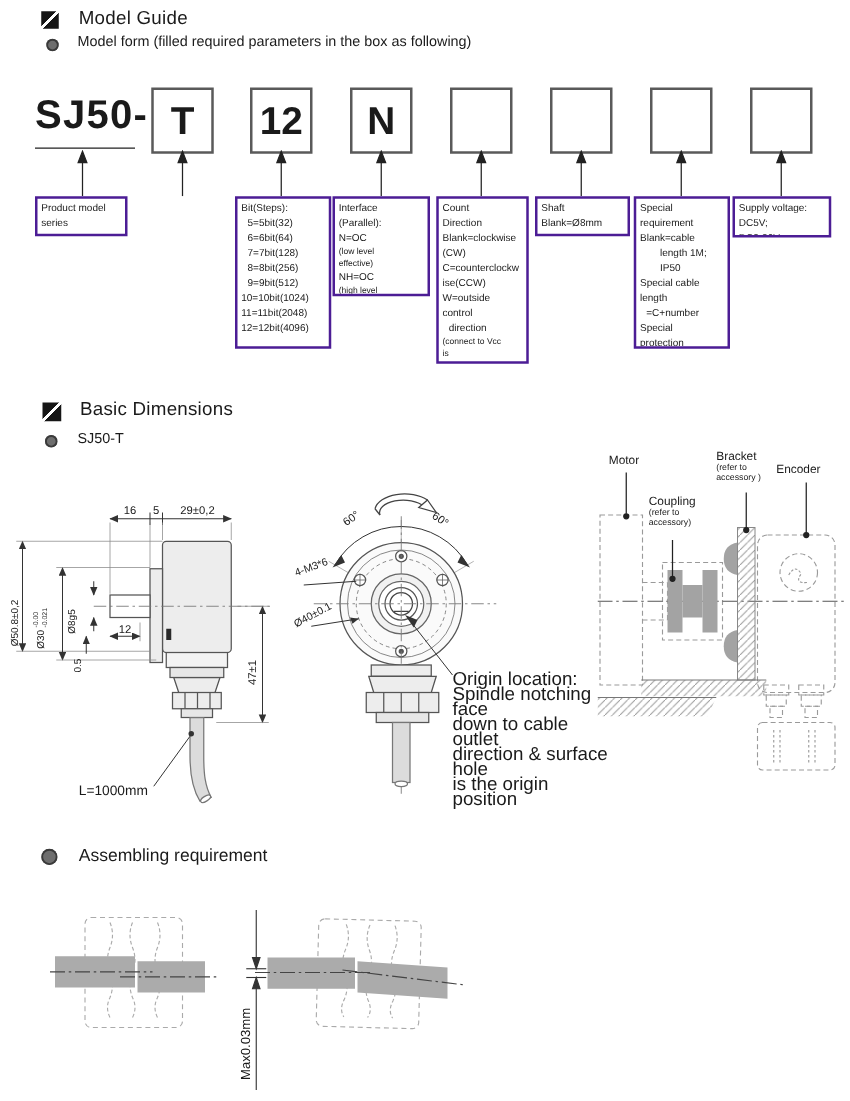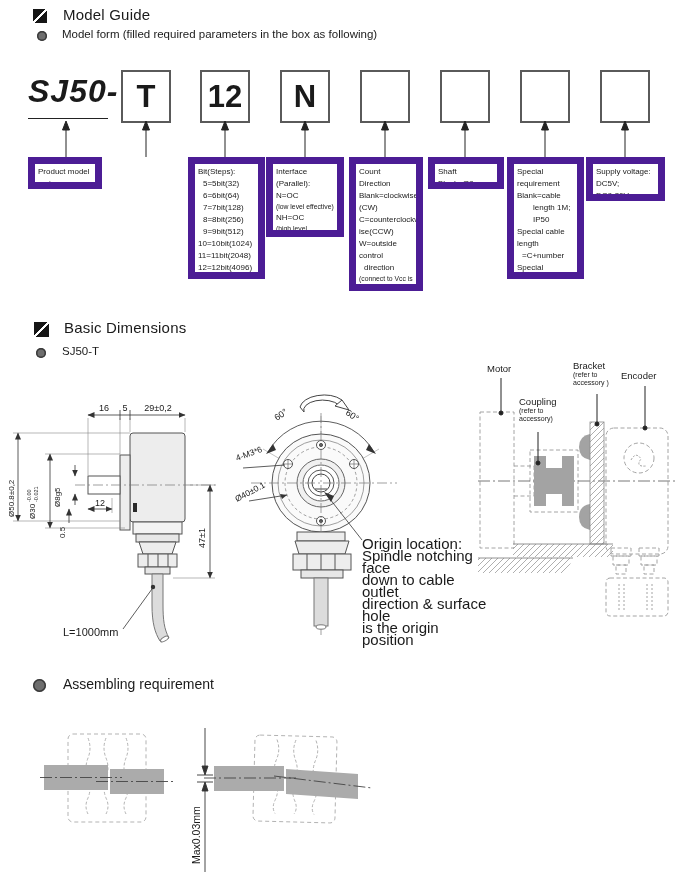--- a/index.html
+++ b/index.html
@@ -5,26 +5,26 @@
   html,body{margin:0;padding:0;background:#fff;}
   .page{position:relative;width:680px;height:881px;background:#fff;overflow:hidden;
         font-family:"Liberation Sans", sans-serif;color:#1a1a1a;border-radius:22px;}
   .abs{position:absolute;}
   
   .sq-bullet{width:14px;height:14px;background:linear-gradient(135deg,#161616 44%,#fff 44%,#fff 54%,#161616 54%);}
   .dot-bullet{border-radius:50%;background:#6e6e6e;box-shadow:inset 0 0 0 1.5px #3a3a3a;}
   .sec-title{font-size:15px;letter-spacing:.2px;}
   .sub-title{font-size:11.5px;text-align:center;}
   
-  .prefix{font-size:32px;font-weight:bold;letter-spacing:1px;font-style:italic;}
+  .prefix{font-size:32px;font-weight:bold;letter-spacing:1px;}
   .prefix-underline{height:0;border-top:1.5px solid #222;}
   .mbox{top:70px;width:50px;height:53px;border:2px solid #5a5a5a;box-sizing:border-box;
         font-size:31px;font-weight:bold;text-align:center;line-height:49px;}
-  .desc-box{border:7px solid #4c1d95;box-sizing:border-box;background:#fff;
-        font-size:8px;line-height:12px;padding:2px 2px 0 3px;overflow:hidden;}
+  .desc-box{border:2px solid #4c1d95;box-sizing:border-box;background:#fff;
+        font-size:8px;line-height:12px;padding:2px 14px 0 3px;overflow:hidden;}
   .desc-box div{margin:0;}
   .desc-box .sm{font-size:6.8px;line-height:9.5px;}
   .desc-box .ctr{text-align:left;}
   .desc-box .ind1{padding-left:5px;}
   .desc-box .ind2{padding-left:16px;}
   
   .dwg-label{font-size:9.5px;line-height:11px;}
   .dwg-sub{font-size:7px;line-height:7.5px;}
   .note{font-size:15px;line-height:12px;}
   svg text{font-family:"Liberation Sans", sans-serif;fill:#1a1a1a;}
@@ -116,21 +116,21 @@
       <div>requirement</div>
       <div>Blank=cable</div>
       <div class="ind2">length 1M;</div>
       <div class="ind2">IP50</div>
       <div>Special cable</div>
       <div>length</div>
       <div class="ind1">=C+number</div>
       <div>Special protection</div>
       <div class="ind1">IP65=D</div>
     </div>
-  <div class="abs desc-box" style="left:586px;top:157px;width:79px;height:44px">
+  <div class="abs desc-box" style="left:586px;top:157px;width:79px;height:33px">
       <div>Supply voltage:</div>
       <div>DC5V;</div>
       <div>DC8-30V</div>
     </div>
 
   <div class="abs sq-bullet" style="left:34px;top:322px;width:15px;height:15px"></div>
   <div class="abs sec-title" style="left:64px;top:319px">Basic Dimensions</div>
   <div class="abs dot-bullet" style="left:36px;top:348px;width:10px;height:10px"></div>
   <div class="abs sub-title" style="left:62px;top:345px">SJ50-T</div>
 

